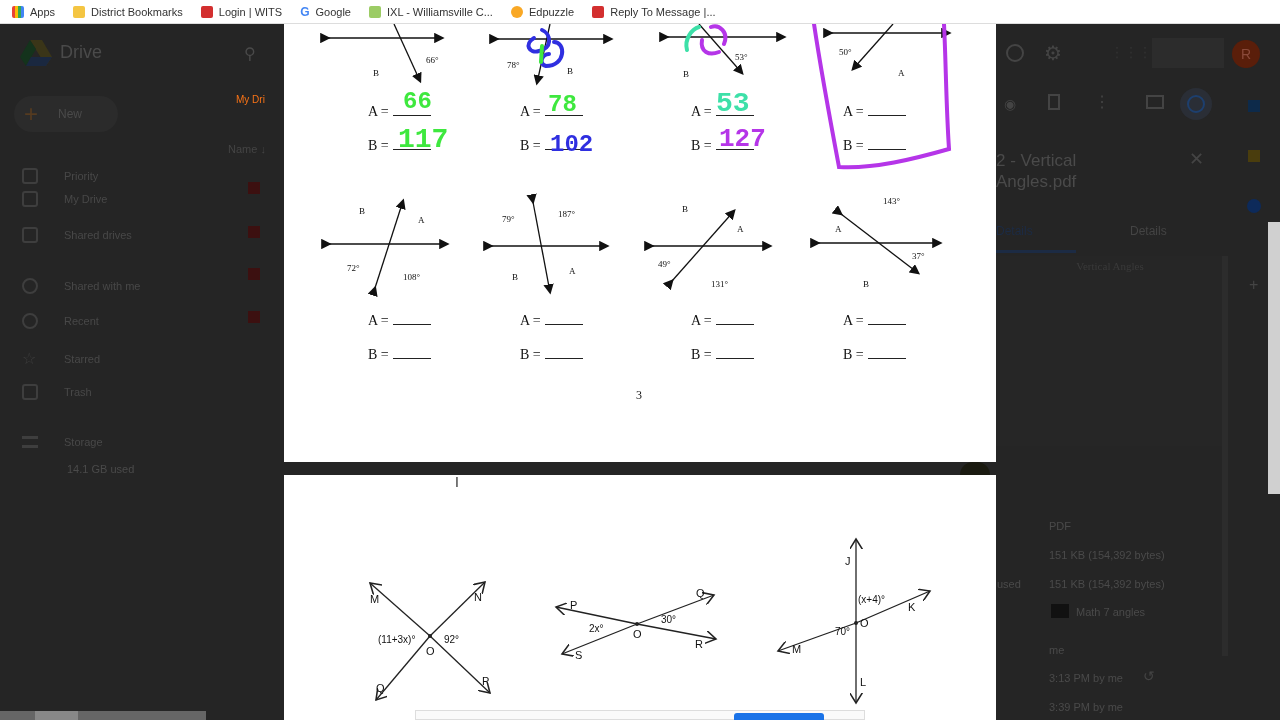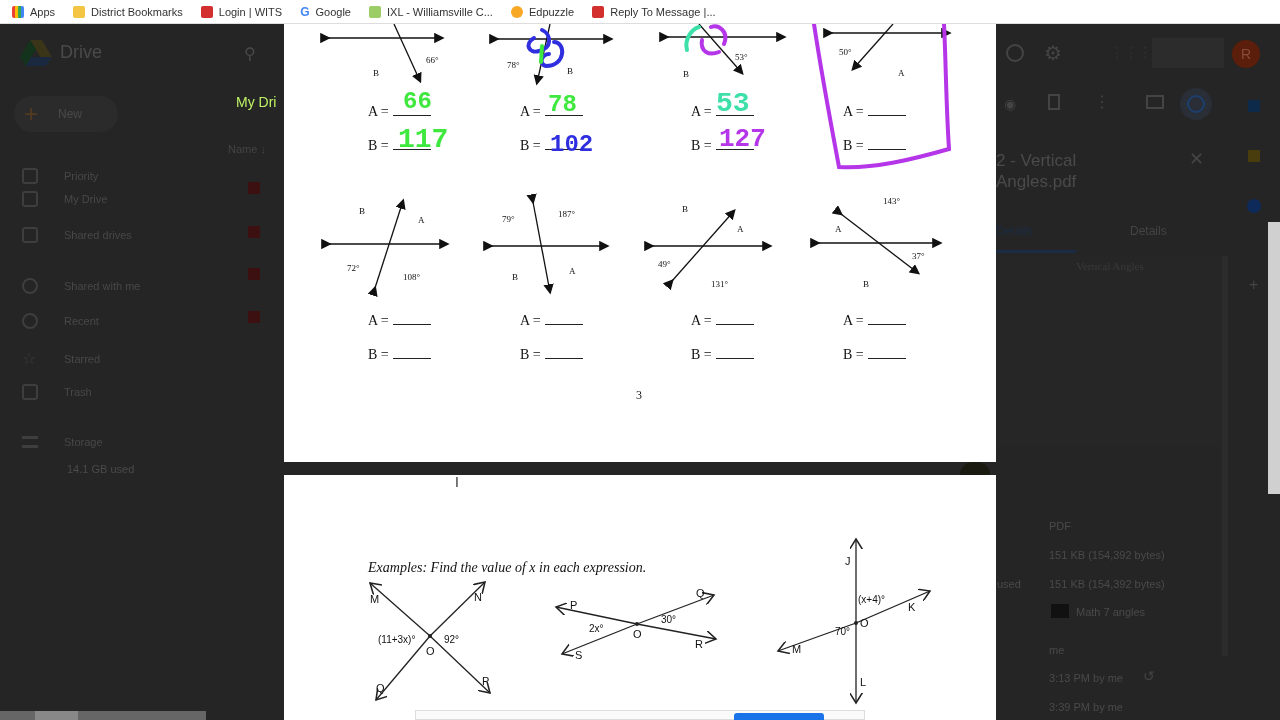--- a/index.html
+++ b/index.html
@@ -67,21 +67,21 @@
     <polygon points="10,0 22,0 32,17 26,26" fill="#3a3518"></polygon>
     <polygon points="10,0 0,17 6,26 16,9" fill="#14331c"></polygon>
     <polygon points="6,26 26,26 32,17 11,17" fill="#1a2840"></polygon>
   </svg>
 <div class="drive-title">Drive</div>
 <div style="position:absolute;left:244px;top:44px;color:#4a4a4a;font-size:16px">⚲</div>
 <div class="new-btn">
     <span style="font-size:24px;color:#553b20">+</span>
     <span>New</span>
   </div>
-<div style="position:absolute;left:236px;top:94px;color:#bef264;font-size:14px">My Dri</div>
+<div style="position:absolute;left:236px;top:94px;color:#f97316;font-size:10px">My Dri</div>
 <div style="position:absolute;left:228px;top:143px;color:#444;font-size:11px"><span>Name</span> ↓</div>
 <div style="position:absolute;left:248px;top:182px;width:12px;height:12px;background:#3c1010"></div>
 <div style="position:absolute;left:248px;top:226px;width:12px;height:12px;background:#3c1010"></div>
 <div style="position:absolute;left:248px;top:268px;width:12px;height:12px;background:#3c1010"></div>
 <div style="position:absolute;left:248px;top:311px;width:12px;height:12px;background:#3c1010"></div>
 
 <div class="nav-item" style="top:168px">
     <span class="nav-ic"></span>
     <span>Priority</span>
   </div>
@@ -242,21 +242,20 @@
   <div class="ans" style="left:236px;top:323px"><span>B =</span><span class="blank"></span></div>
   <div class="ans" style="left:407px;top:289px"><span>A =</span><span class="blank"></span></div>
   <div class="ans" style="left:407px;top:323px"><span>B =</span><span class="blank"></span></div>
   <div class="ans" style="left:559px;top:289px"><span>A =</span><span class="blank"></span></div>
   <div class="ans" style="left:559px;top:323px"><span>B =</span><span class="blank"></span></div>
 
   <div class="lbl" style="left:352px;top:364px;font-size:12px">3</div>
 </div>
 
 <div class="page p2">
-  <div class="lbl" style="left:84px;top:85px;font-size:14px;font-style:italic">Examples: Find the value of x in each expression.</div>
 <svg width="712" height="245" style="position:absolute;left:0;top:0">
   <defs>
         <marker id="oa" markerWidth="10" markerHeight="10" refX="8" refY="5" orient="auto">
           <path d="M0,0 L8,5 L0,10" fill="none" stroke="#222" stroke-width="1.2"></path>
         </marker>
       </defs>
   <g stroke="#222" stroke-width="1.3" fill="none">
     <line x1="90" y1="112" x2="201" y2="108" stroke="none"></line>
     <line x1="146" y1="161" x2="86" y2="108" marker-end="url(#oa)"></line>
     <line x1="146" y1="161" x2="206" y2="218" marker-end="url(#oa)"></line>

